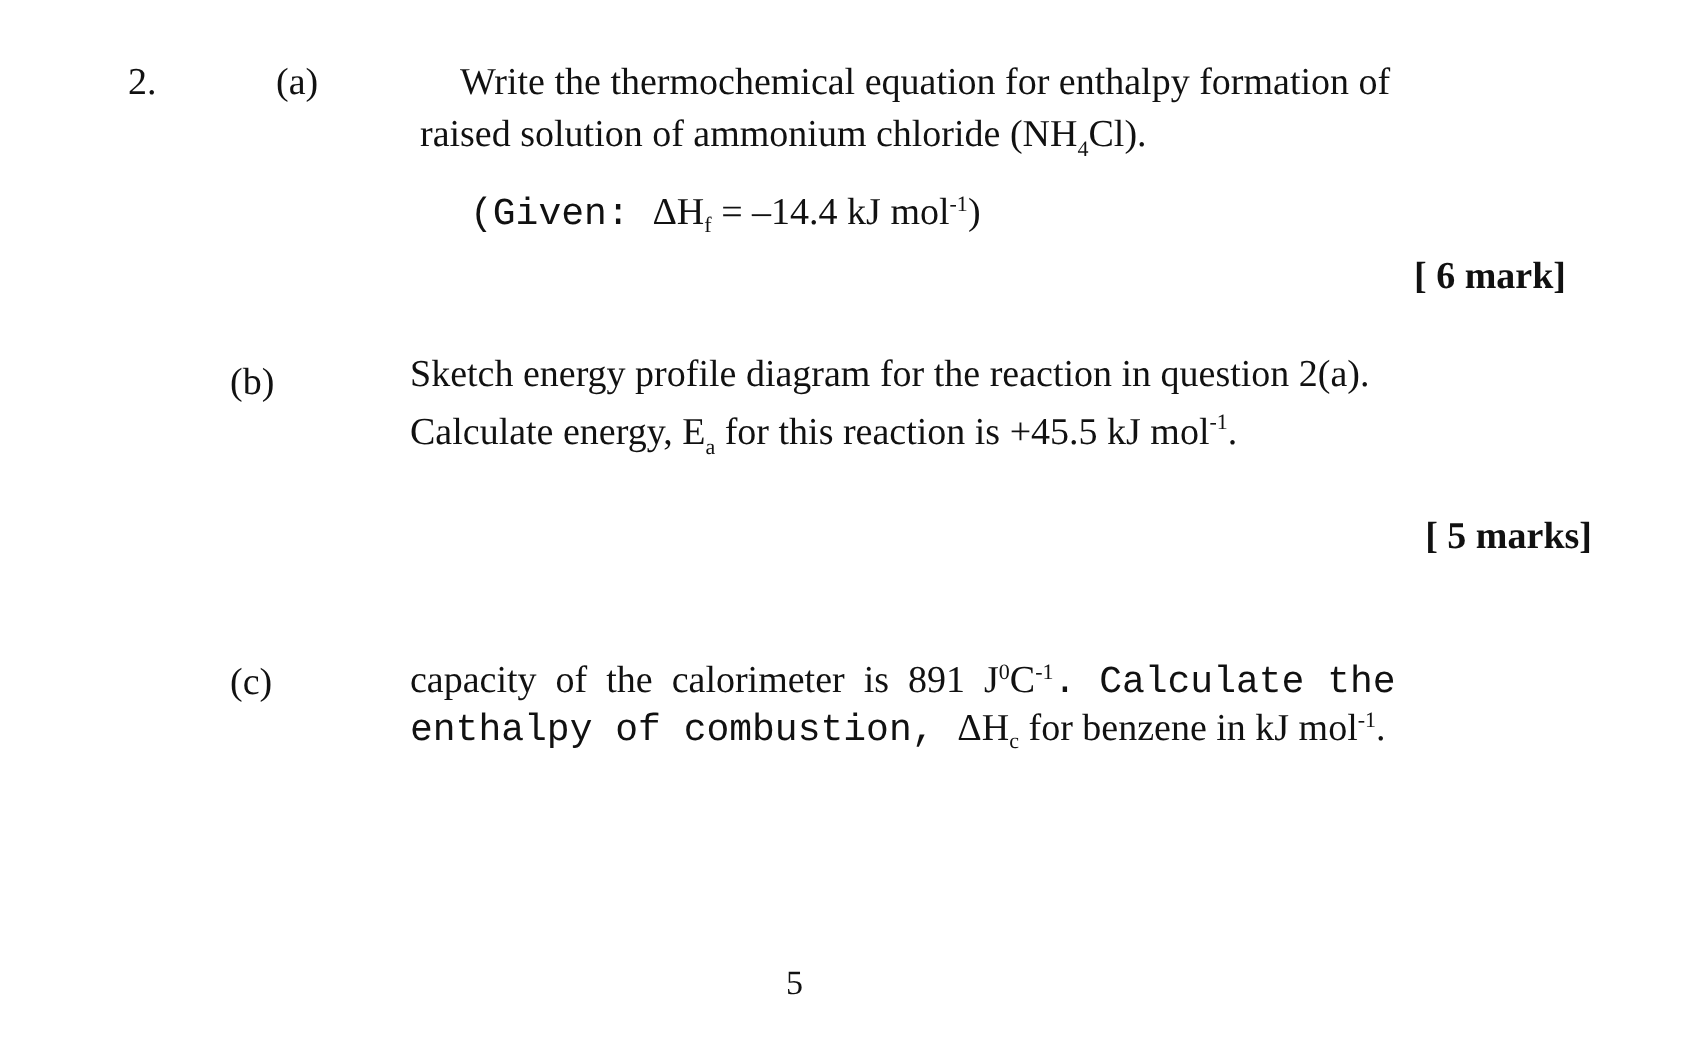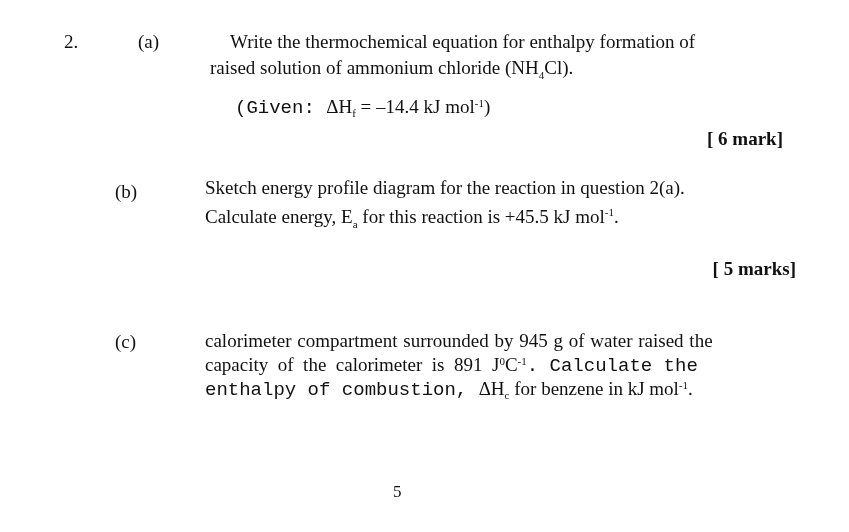--- a/index.html
+++ b/index.html
@@ -32,21 +32,20 @@
 
 <div class="abs serif" style="left:115px; top:181px;">(b)</div>
 <div class="abs serif" style="left:205px; top:177px;">Sketch energy profile diagram for the reaction in question 2(a).</div>
 <div class="abs serif" style="left:205px; top:206px;">
   <span>Calculate energy, E</span><sub>a</sub><span> for this reaction is +45.5 kJ mol</span><sup>-1</sup><span>.</span>
 </div>
 <div class="abs serif bold" style="right:53px; top:258px;">[ 5 marks]</div>
 
 <div class="abs serif" style="left:115px; top:331px;">(c)</div>
 <div class="abs" style="left:205px; top:329px; width:592px;">
-  <div class="serif line" style="word-spacing:1px;">calorimeter compartment surrounded by 945 g of water raised the</div>
   <div class="line">
     <span class="serif" style="white-space:pre;">capacity  of  the  calorimeter  is  891  J</span><sup>0</sup><span class="serif">C</span><sup>-1</sup><span class="mono" style="white-space:pre;text-align:center;">. Calculate the</span>
   </div>
   <div class="line">
     <span class="mono" style="white-space:pre;">enthalpy of combustion, </span><span class="serif">ΔH</span><sub>c</sub><span class="serif" style="white-space:pre;"> for benzene in kJ mol</span><sup>-1</sup><span class="serif">.</span>
   </div>
 </div>
 
 <div class="abs serif" style="left:393px; top:482px; font-size:17px;">5</div>
 

